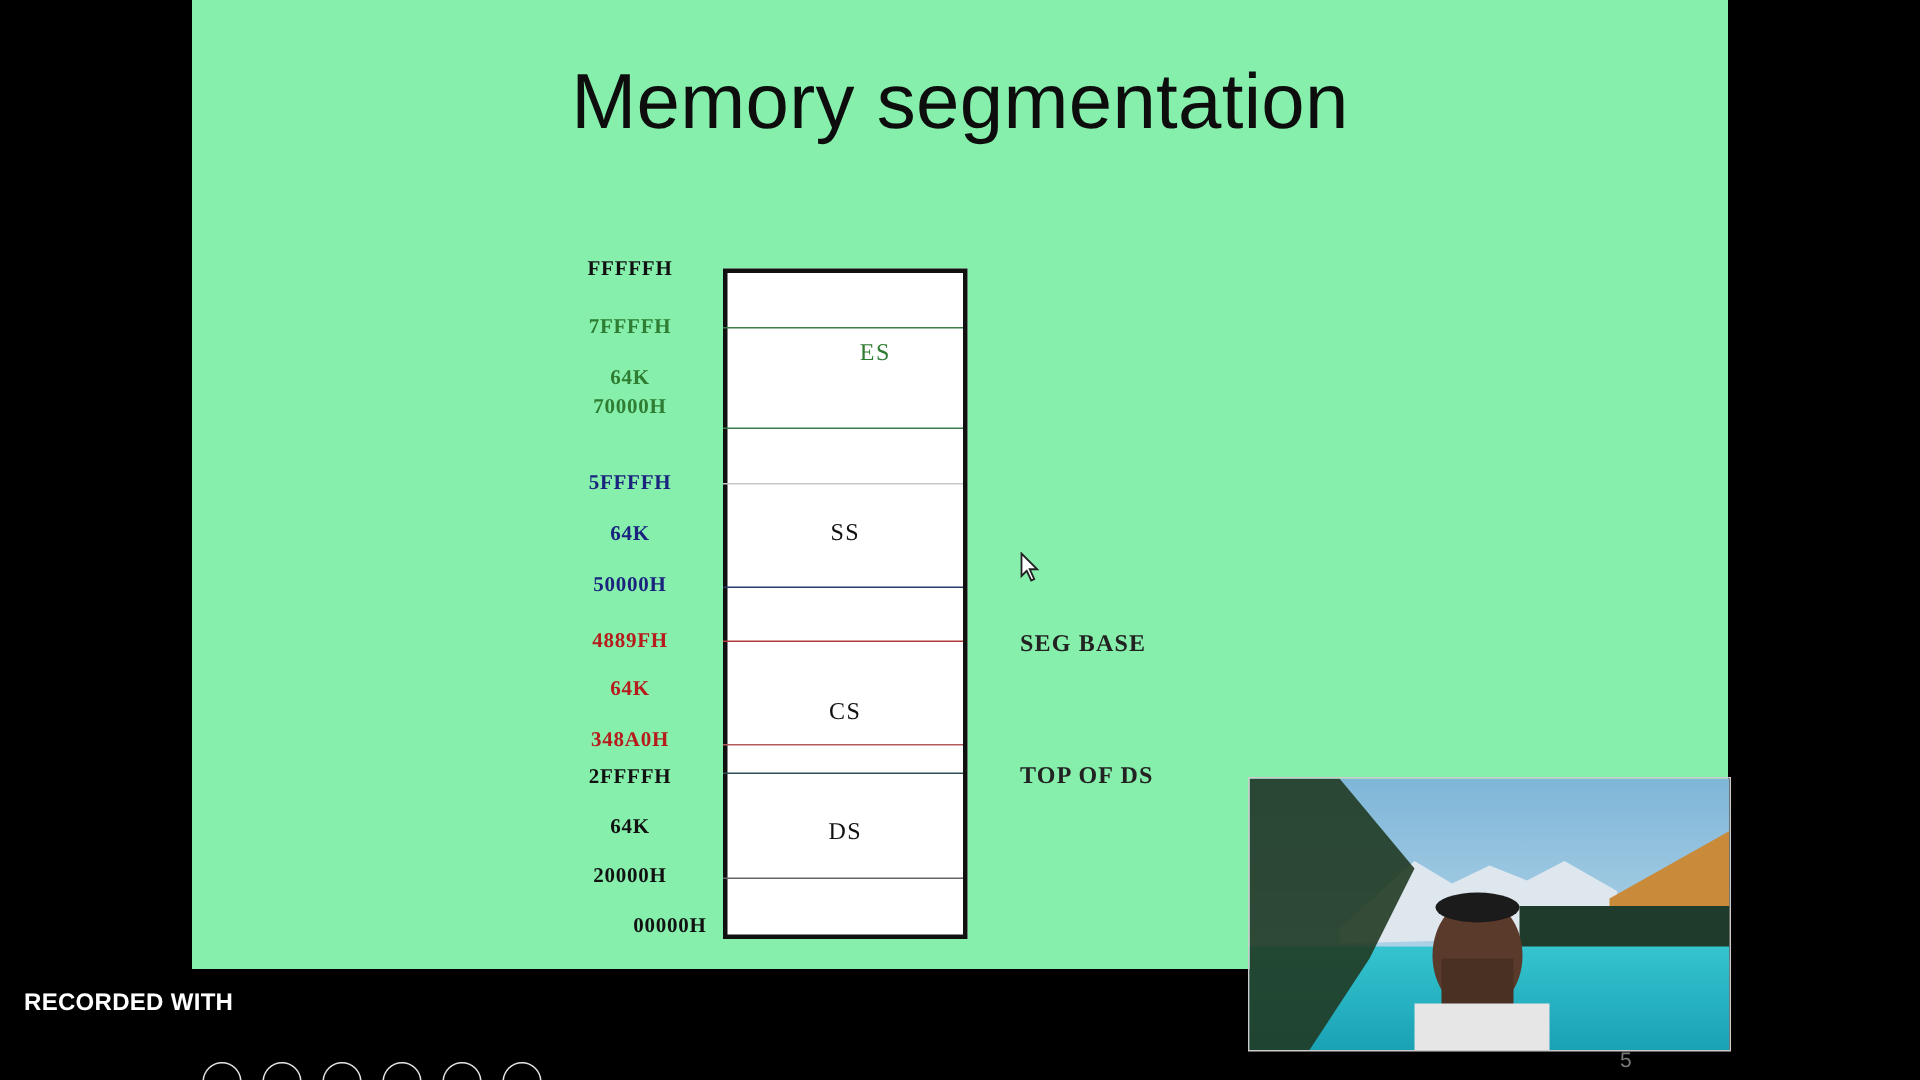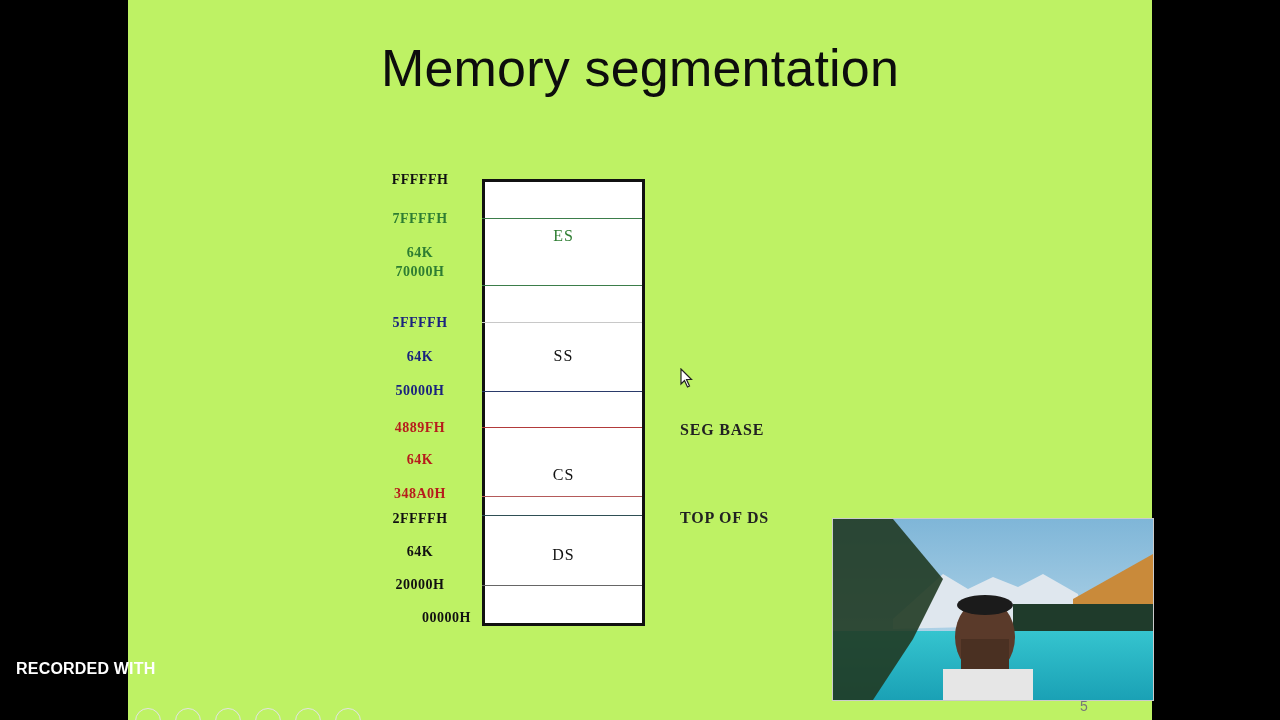--- a/index.html
+++ b/index.html
@@ -1,17 +1,17 @@
 <!DOCTYPE html>
 <html><head>
 <meta charset="utf-8">
 <style>
   html, body { margin:0; padding:0; }
   body { width:1280px; height:720px; background:#000; position:relative; overflow:hidden; font-family:"Liberation Serif", serif; }
-  .slide { position:absolute; left:128px; top:0; width:1024px; height:720px; background:#bef264; }
+  .slide { position:absolute; left:128px; top:0; width:1024px; height:646px; background:#86efac; }
   .title { position:absolute; left:0; width:1024px; top:38px; text-align:center; font-family:"Liberation Sans", sans-serif; font-size:52px; color:#0d0d0d; letter-spacing:0.2px; }
   .mem-box { position:absolute; left:354px; top:179px; width:157px; height:441px; border:3px solid #111; border-right-width:3px; background:#fff; }
   .hline { position:absolute; left:354px; width:160px; height:0; border-top:1.5px solid #555; }
   .addr { position:absolute; width:110px; left:237px; text-align:center; font-size:14px; font-weight:bold; letter-spacing:0.5px; }
   .seg { position:absolute; left:357px; width:157px; text-align:center; font-size:16px; letter-spacing:1px; }
   .note { position:absolute; font-size:16px; font-weight:bold; color:#222; letter-spacing:0.8px; text-align:center; line-height:17px; }
   .page-num { position:absolute; left:952px; top:698px; font-family:"Liberation Sans", sans-serif; font-size:14px; color:#777; }
   .webcam { position:absolute; left:832px; top:518px; width:320px; height:181px; overflow:hidden; border:1px solid #ccc; }
   .watermark { position:absolute; left:16px; top:660px; color:#fff; font-family:"Liberation Sans", sans-serif; }
   .wm-small { font-size:16px; font-weight:bold; letter-spacing:0.2px; }
@@ -47,21 +47,21 @@
   <div class="addr" style="top:349px;color:#1a237e;">64K</div>
   <div class="addr" style="top:383px;color:#1a237e;">50000H</div>
   <div class="addr" style="top:420px;color:#b71c1c;">4889FH</div>
   <div class="addr" style="top:452px;color:#b71c1c;">64K</div>
   <div class="addr" style="top:486px;color:#b71c1c;">348A0H</div>
   <div class="addr" style="top:511px;color:#111;">2FFFFH</div>
   <div class="addr" style="top:544px;color:#111;">64K</div>
   <div class="addr" style="top:577px;color:#111;">20000H</div>
   <div class="addr" style="top:610px;left:233px;color:#111;text-align:right;">00000H</div>
 
-  <div class="seg" style="top:227px;color:#2e7d32;">ES</div>
+  <div class="seg" style="top:227px;color:#2e7d32;padding-left:20px;">ES</div>
   <div class="seg" style="top:347px;color:#111;">SS</div>
   <div class="seg" style="top:466px;color:#111;">CS</div>
   <div class="seg" style="top:546px;color:#111;">DS</div>
 
   <div class="note" style="left:552px;top:421px;">SEG BASE</div>
   <div class="note" style="left:552px;top:509px;">TOP OF DS</div>
 
   <svg class="cursor" width="14" height="20" viewBox="0 0 14 20">
     <path d="M1 1 L1 16 L4.5 12.5 L7.5 19 L9.5 18 L6.5 11.5 L11.5 11.5 Z" fill="#fff" stroke="#222" stroke-width="1.2"></path>
   </svg>

